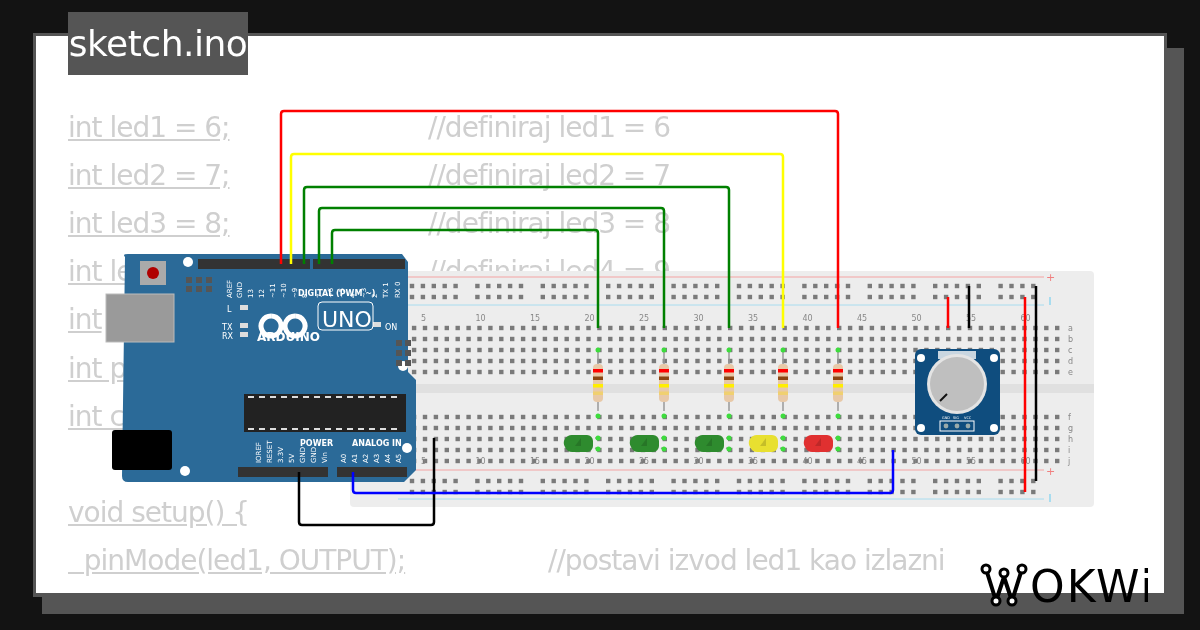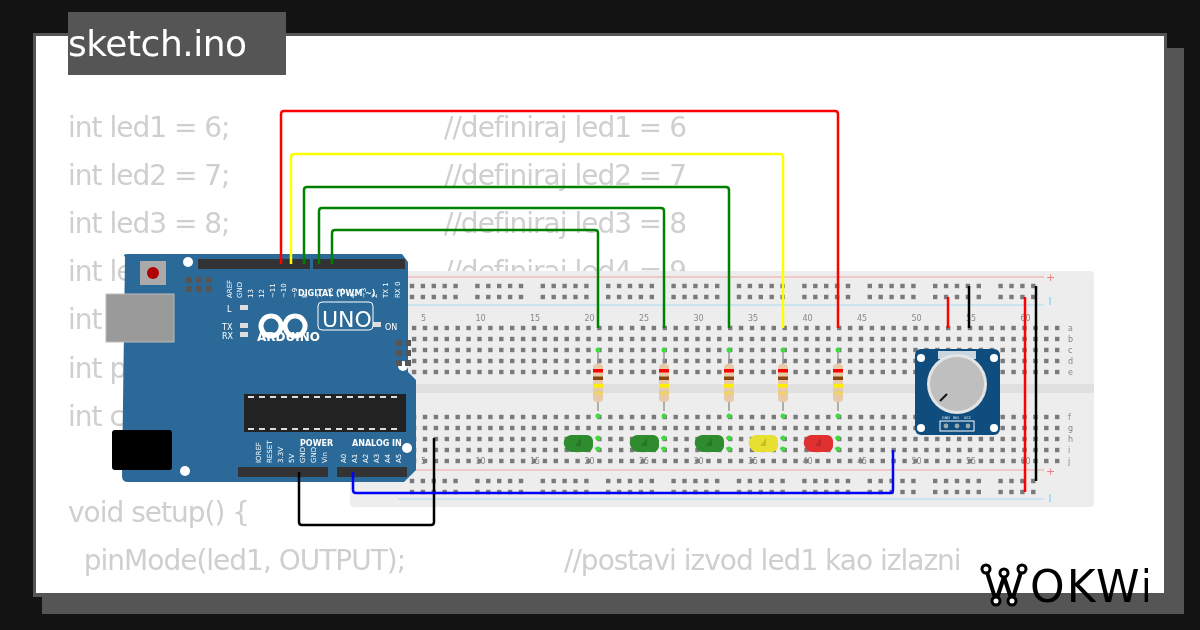--- a/index.html
+++ b/index.html
@@ -1,23 +1,23 @@
 <!DOCTYPE html>
 <html><head>
 <meta charset="utf-8">
 <style>
   html,body{margin:0;padding:0;}
   body{width:1200px;height:630px;background:#131313;position:relative;overflow:hidden;font-family:"DejaVu Sans",sans-serif;}
   .shadow{position:absolute;left:42px;top:48px;width:1142px;height:566px;background:#555555;}
   .card{position:absolute;left:33px;top:33px;width:1134px;height:564px;background:#555555;}
   .card-inner{position:absolute;left:3px;top:3px;width:1128px;height:557px;background:#ffffff;overflow:hidden;}
-  .title-tab{position:absolute;left:68px;top:12px;width:218px;height:63px;background:#555555;color:#ffffff;font-size:36px;line-height:63px;text-align:left;font-family:"DejaVu Sans",sans-serif;letter-spacing:-0.5px;}
+  .title-tab{position:absolute;left:68px;top:12px;width:180px;height:63px;background:#555555;color:#ffffff;font-size:36px;line-height:63px;text-align:center;font-family:"DejaVu Sans",sans-serif;letter-spacing:-0.5px;}
   .code{position:absolute;left:32px;top:68px;color:#cfcfcf;font-family:"DejaVu Sans",sans-serif;font-size:28px;line-height:48px;white-space:pre;letter-spacing:-1px;}
-  .code .ln{position:absolute;left:0;white-space:pre;}
-  .code .cm{position:absolute;white-space:pre;margin-left:16px;}
+  .code .ln{position:absolute;left:0;white-space:pre;text-decoration:underline;}
+  .code .cm{position:absolute;white-space:pre;}
   svg.scene{position:absolute;left:0;top:0;width:1200px;height:630px;}
   .logo{position:absolute;left:978px;top:528px;font-family:"DejaVu Sans",sans-serif;font-size:40px;color:#000;letter-spacing:2px;margin-top:31px;}
 </style>
 </head>
 <body>
 
 <div class="shadow"></div>
 <div class="card">
   <div class="card-inner">
     <div class="code" id="code"><div class="ln" style="top: 0px;">int led1 = 6;</div><div class="cm" style="top: 0px; left: 360px;">//definiraj led1 = 6</div><div class="ln" style="top: 48.1px;">int led2 = 7;</div><div class="cm" style="top: 48.1px; left: 360px;">//definiraj led2 = 7</div><div class="ln" style="top: 96.2px;">int led3 = 8;</div><div class="cm" style="top: 96.2px; left: 360px;">//definiraj led3 = 8</div><div class="ln" style="top: 144.3px;">int led4 = 9;</div><div class="cm" style="top: 144.3px; left: 360px;">//definiraj led4 = 9</div><div class="ln" style="top: 192.4px;">int</div><div class="ln" style="top: 240.5px;">int p</div><div class="ln" style="top: 288.6px;">int c</div><div class="ln" style="top: 336.7px;"></div><div class="ln" style="top: 384.8px;">void setup() {</div><div class="ln" style="top: 432.9px;">  pinMode(led1, OUTPUT);</div><div class="cm" style="top: 432.9px; left: 480px;">//postavi izvod led1 kao izlazni</div><div class="ln" style="top: 481px;">  pinMode(led2, OUTPUT);</div><div class="cm" style="top: 481px; left: 480px;">//postavi izvod led2 kao izlazni</div></div>

